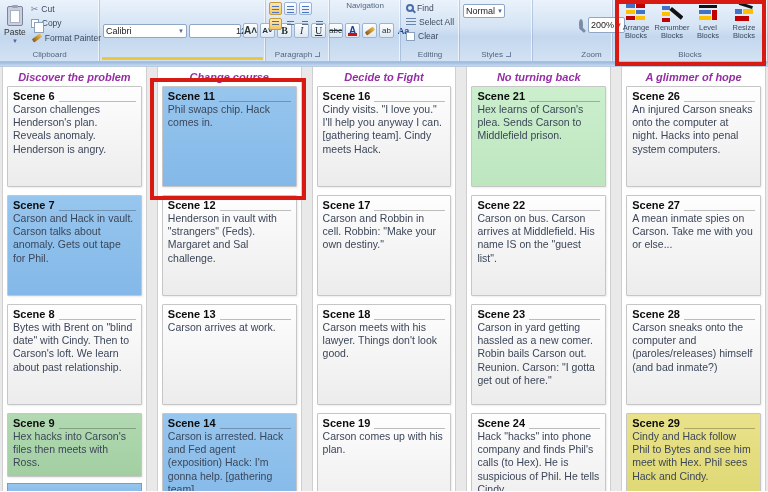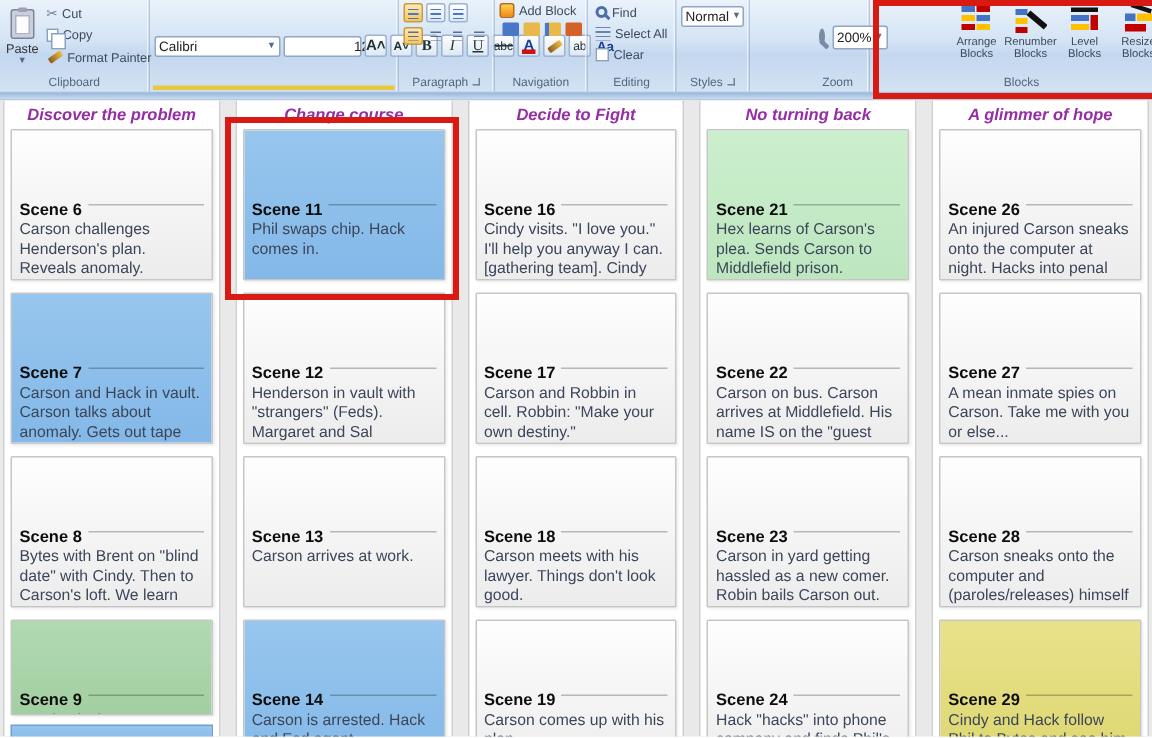--- a/index.html
+++ b/index.html
@@ -69,39 +69,39 @@
   .g-styles .grp-body { align-items:flex-start; }
   .style-combo { width:42px; margin-top:2px; }
 
   .g-zoom { width:80px;padding-left:38px; }
   .g-zoom .grp-body { align-items:center; gap:5px; padding-left:8px; }
   .zoom-mag { width:11px; height:11px; border:2px solid #7a8ba5; border-radius:50%; position:relative; background:radial-gradient(#eef4fb,#cfdded); }
   .zoom-mag::after { content:""; position:absolute; width:7px; height:3px; background:#7a8ba5; transform:rotate(45deg); right:-5px; bottom:-3px; border-radius:1px; }
   .zoom-combo { width:42px; height:16px; }
 
   .g-blocks { flex:1; }
-  .g-blocks .grp-body { justify-content:space-between; padding:2px 6px;margin-left:48px; }
+  .g-blocks .grp-body { justify-content:space-between; padding:2px 6px; }
   .block-btn { width:34px; display:flex; flex-direction:column; align-items:center; gap:1px; font-size:7.5px; color:#3c4a5e; text-align:center; line-height:1.1; border:1px solid transparent; border-radius:2px; }
   .block-btn svg { display:block; }
   .red-frame { position:absolute; left:2px; right:1px; top:0; bottom:-5px; border:4px solid #d81a12; z-index:6; pointer-events:none; }
 
   
   .ribbon-edge { height:5px; background:linear-gradient(#9ab9dd,#c9daee); border-bottom:1px solid #b9cbe0; }
 
   
   .board { height:424px; background:#e9e9e9; display:flex; gap:10px; padding:0 2px; overflow:hidden; }
   .col { flex:1; background:#fff; border-left:1px solid #cfcfcf; border-right:1px solid #cfcfcf; padding:0 4px; position:relative; }
   .col-title { font-size:11px; font-weight:bold; font-style:italic; color:#952da5; text-align:center; padding:4px 0 3px; height:19px; }
   .card { height:101px; margin-bottom:8px; border:1px solid #c6c6c6; border-radius:1px; padding:3px 5px; overflow:hidden; box-shadow:1px 1px 2px rgba(0,0,0,.08); }
   .c-white  { background:linear-gradient(#fefefe,#ececec); }
   .c-blue   { background:linear-gradient(#97c6ee,#83b8e8); }
   .c-green  { background:linear-gradient(#b2d9b2,#a2cfa2); }
   .c-green2 { background:linear-gradient(#ccefcd,#bde6bf); }
   .c-yellow { background:linear-gradient(#e9e28a,#ddd670); }
-  .card-head { display:flex; align-items:flex-start;margin-top:44px; }
+  .card-head { display:flex; align-items:flex-end; }
   .card-title { font-size:11px; font-weight:bold; color:#0d0d0d; white-space:nowrap; }
   .card-rule { flex:1; border-top:1px solid rgba(0,0,0,.25); margin-left:4px; margin-top:2px; }
   .card-text { font-size:10.5px; line-height:1.26; color:#3c4659; margin-top:1px; }
   .peek { height:14px; border:1px solid #6f9fd0; background:linear-gradient(#97c6ee,#83b8e8); margin-top:0; }
   .short { height:64px; margin-bottom:6px; }
   .scene-frame { position:absolute; top:11px; left:-8px; right:-5px; height:122px; border:4px solid #d81a12; z-index:5; pointer-events:none; }
 </style>
 </head>
 <body>
 
@@ -174,32 +174,20 @@
           <div class="align-ic sel"></div>
           <div class="align-ic"></div>
           <div class="align-ic"></div>
           <div class="align-ic"></div>
         </div>
       </div>
       <div class="grp-label"><span>Paragraph</span><span class="launcher"></span></div>
     </div>
 
     <div class="group g-navigation">
-      <div class="grp-body">
-        <div class="addblock">
-          <span class="ab-ic"></span>
-          <span>Add Block</span>
-        </div>
-        <div class="nav-ics">
-          <span class="nav-ic n1"></span>
-          <span class="nav-ic n2"></span>
-          <span class="nav-ic n3"></span>
-          <span class="nav-ic n4"></span>
-        </div>
-      </div>
       <div class="grp-label"><span>Navigation</span></div>
     </div>
 
     <div class="group g-editing">
       <div class="grp-body">
         <div class="mini-btn">
           <span class="mag-ic"></span>
           <span>Find</span>
         </div>
         <div class="mini-btn">

